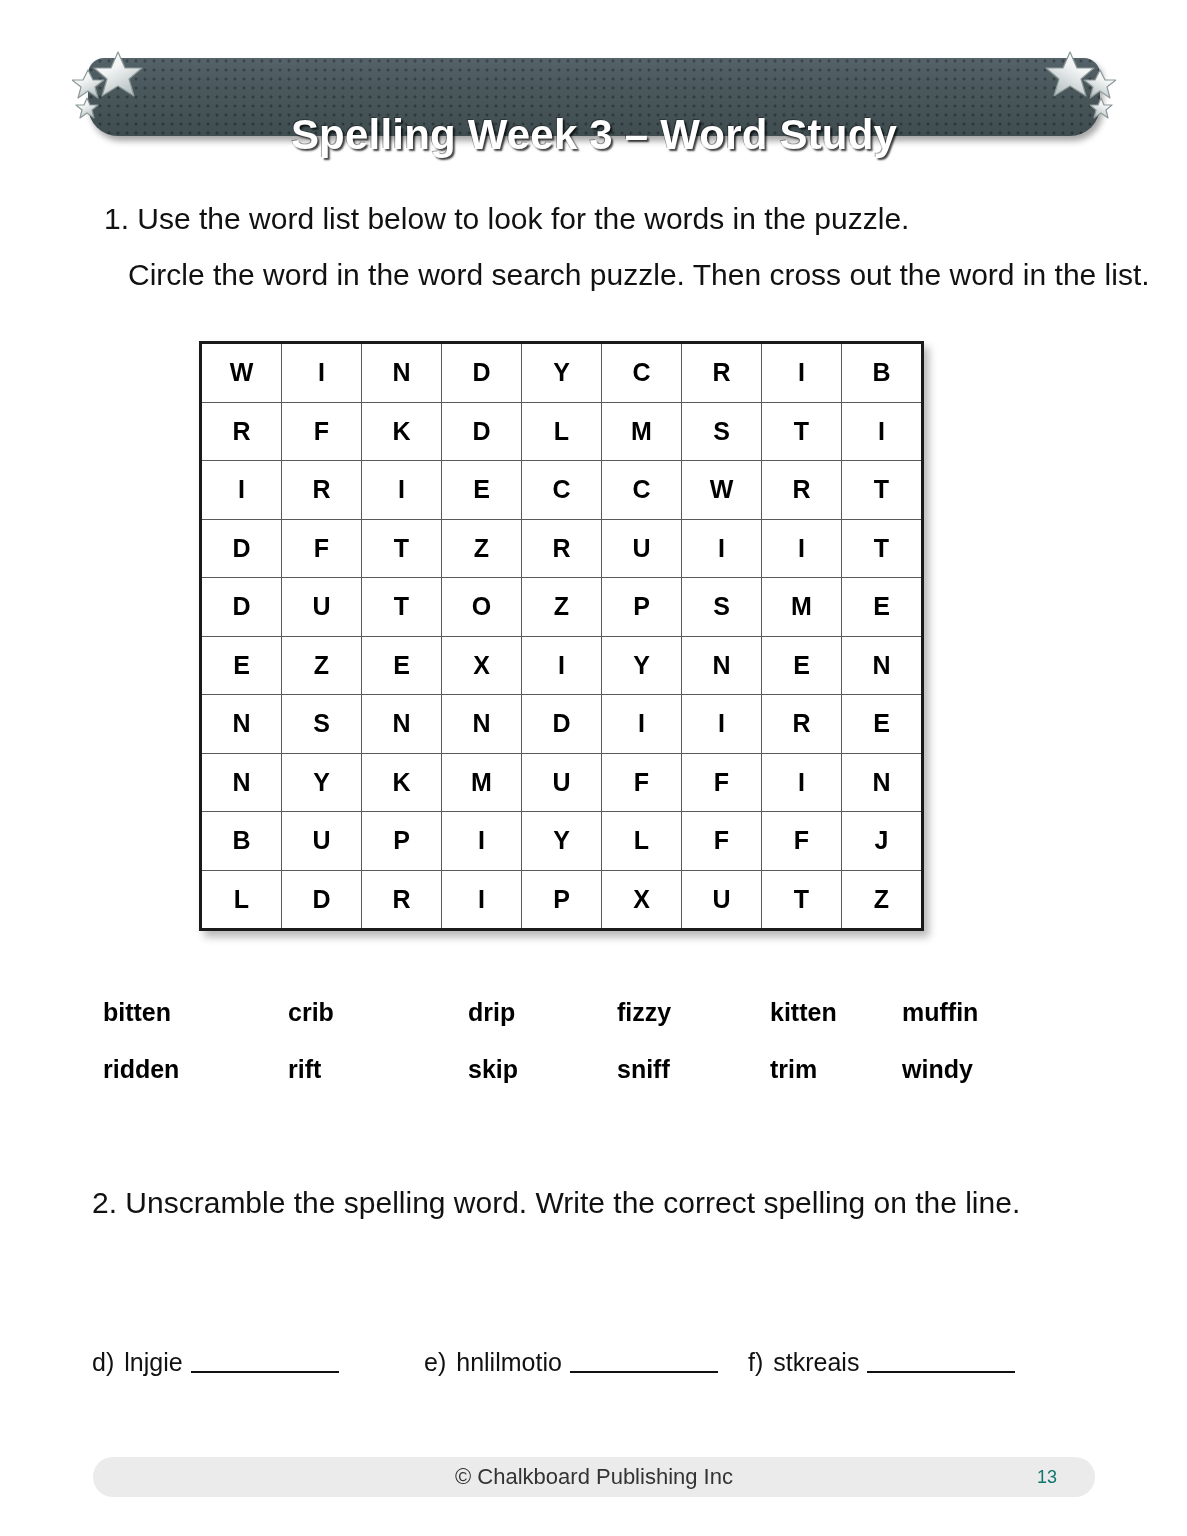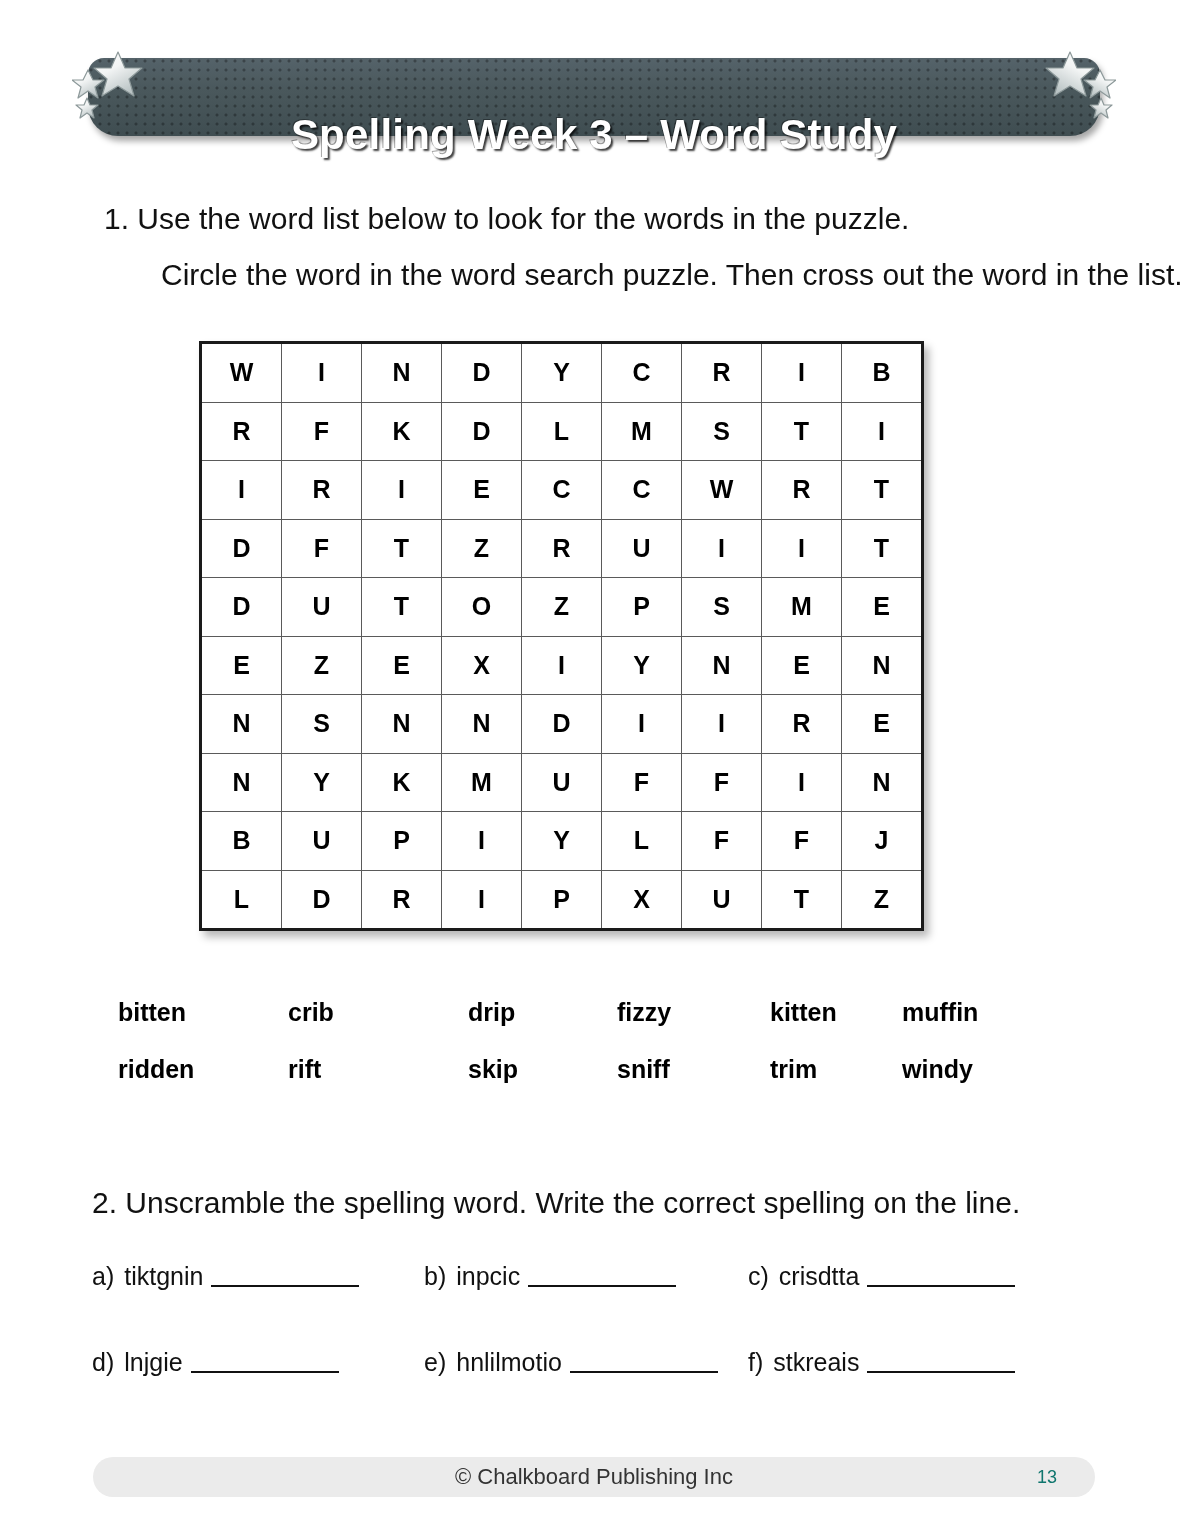--- a/index.html
+++ b/index.html
@@ -59,21 +59,21 @@
 
   
   .instr {
     position: absolute;
     font-size: 30px;
     color: #111;
     white-space: nowrap;
     text-align: right;
   }
   #instruction-1-line1 { left: 104px; top: 202px; }
-  #instruction-1-line2 { left: 128px; top: 258px; margin-left: 33px; }
+  #instruction-1-line2 { left: 128px; top: 258px; }
   #instruction-2       { left: 92px;  top: 1186px; }
 
   
   #word-search-grid {
     position: absolute;
     left: 199px;
     top: 341px;
     border-collapse: collapse;
     border: 3px solid #1a1a1a;
     background: #ffffff;
@@ -107,21 +107,21 @@
   }
   .word-row.row-0 { top: 0px; }
   .word-row.row-1 { top: 57px; }
   .word-item {
     position: absolute;
     font-size: 25px;
     font-weight: bold;
     color: #000;
     white-space: nowrap;
   }
-  .word-item.c0 { left: 118px; }
+  .word-item.c0 { left: 103px; }
   .word-item.c1 { left: 288px; }
   .word-item.c2 { left: 468px; }
   .word-item.c3 { left: 617px; }
   .word-item.c4 { left: 770px; }
   .word-item.c5 { left: 902px; }
 
   
   #unscramble-items {
     position: absolute;
     left: 0;
@@ -360,25 +360,20 @@
       <span class="word-item c2">skip</span>
       <span class="word-item c3">sniff</span>
       <span class="word-item c4">trim</span>
       <span class="word-item c5">windy</span>
     </div>
   </div>
 
 <div class="instr" id="instruction-2">2. Unscramble the spelling word. Write the correct spelling on the line.</div>
 
 <div id="unscramble-items">
-    <div class="scramble-row srow-0">
-      <div class="scramble-item sc0"><span class="scramble-label">a)</span><span class="scramble-word">tiktgnin</span><span class="scramble-blank"></span></div>
-      <div class="scramble-item sc1"><span class="scramble-label">b)</span><span class="scramble-word">inpcic</span><span class="scramble-blank"></span></div>
-      <div class="scramble-item sc2"><span class="scramble-label">c)</span><span class="scramble-word">crisdtta</span><span class="scramble-blank"></span></div>
-    </div>
     <div class="scramble-row srow-1">
       <div class="scramble-item sc0"><span class="scramble-label">d)</span><span class="scramble-word">lnjgie</span><span class="scramble-blank"></span></div>
       <div class="scramble-item sc1"><span class="scramble-label">e)</span><span class="scramble-word">hnlilmotio</span><span class="scramble-blank"></span></div>
       <div class="scramble-item sc2"><span class="scramble-label">f)</span><span class="scramble-word">stkreais</span><span class="scramble-blank"></span></div>
     </div>
   </div>
 
 <div id="footer-bar">
   <div id="footer-copyright">© Chalkboard Publishing Inc</div>
   <div id="footer-page-number">13</div>

